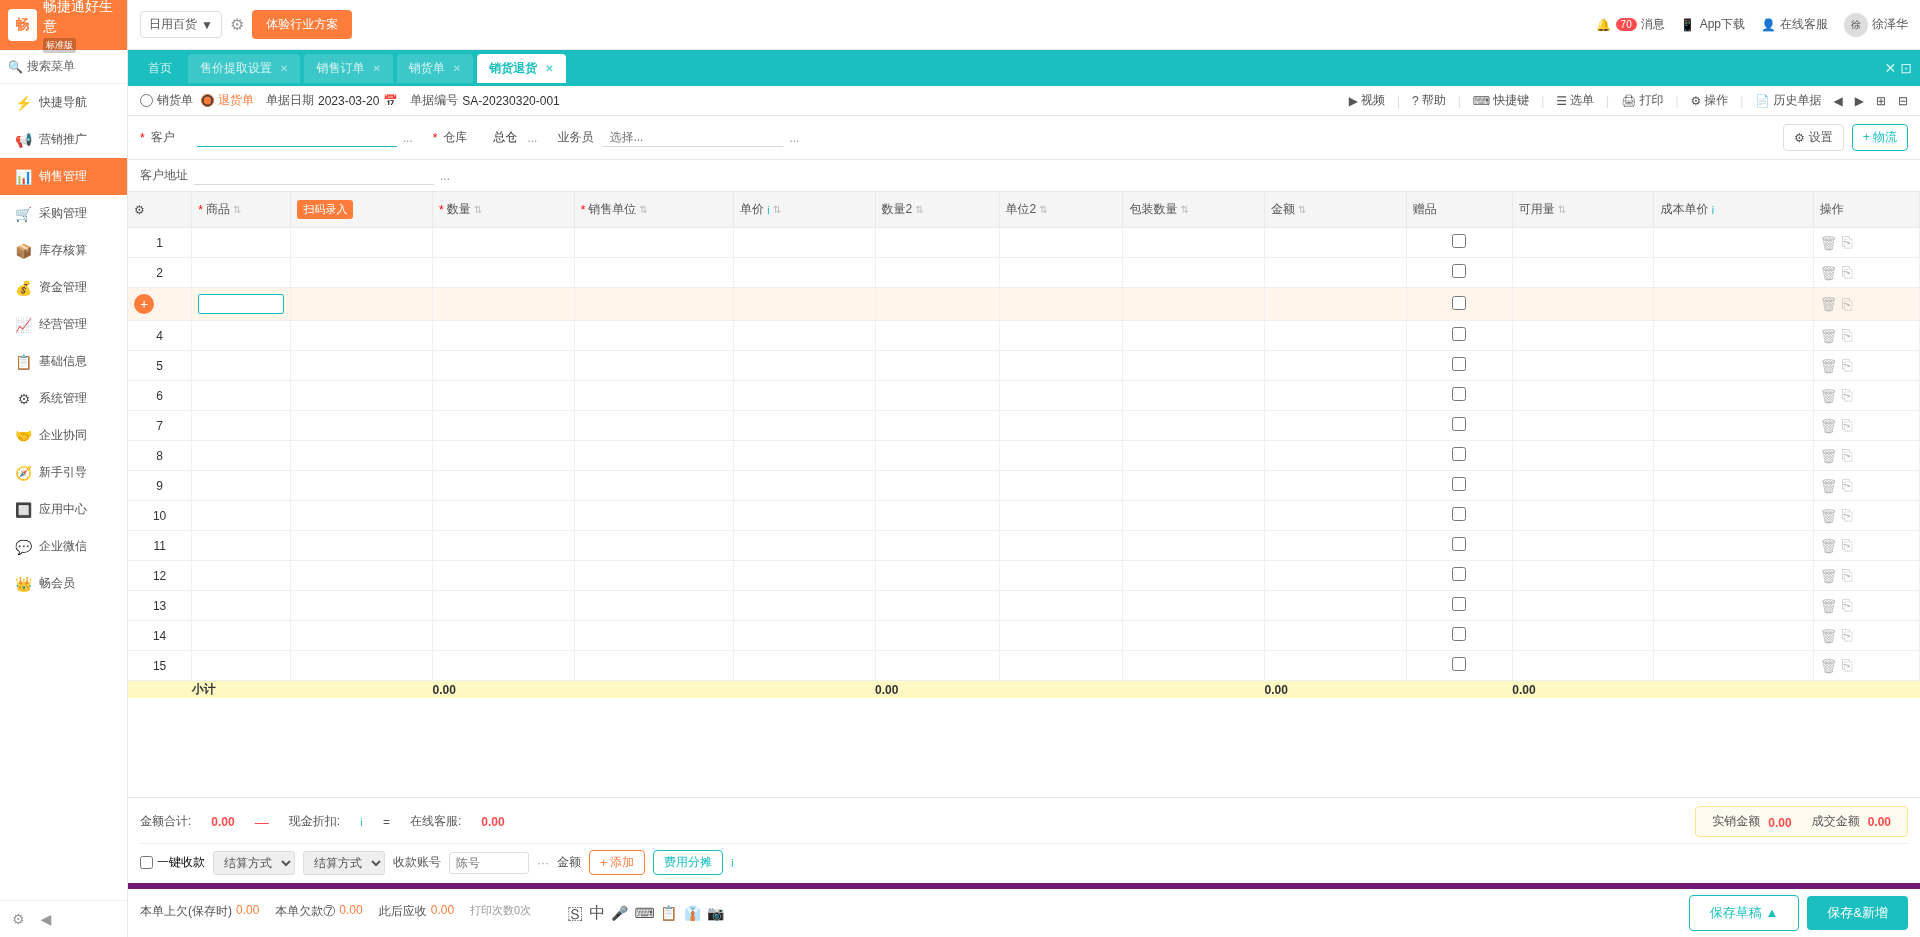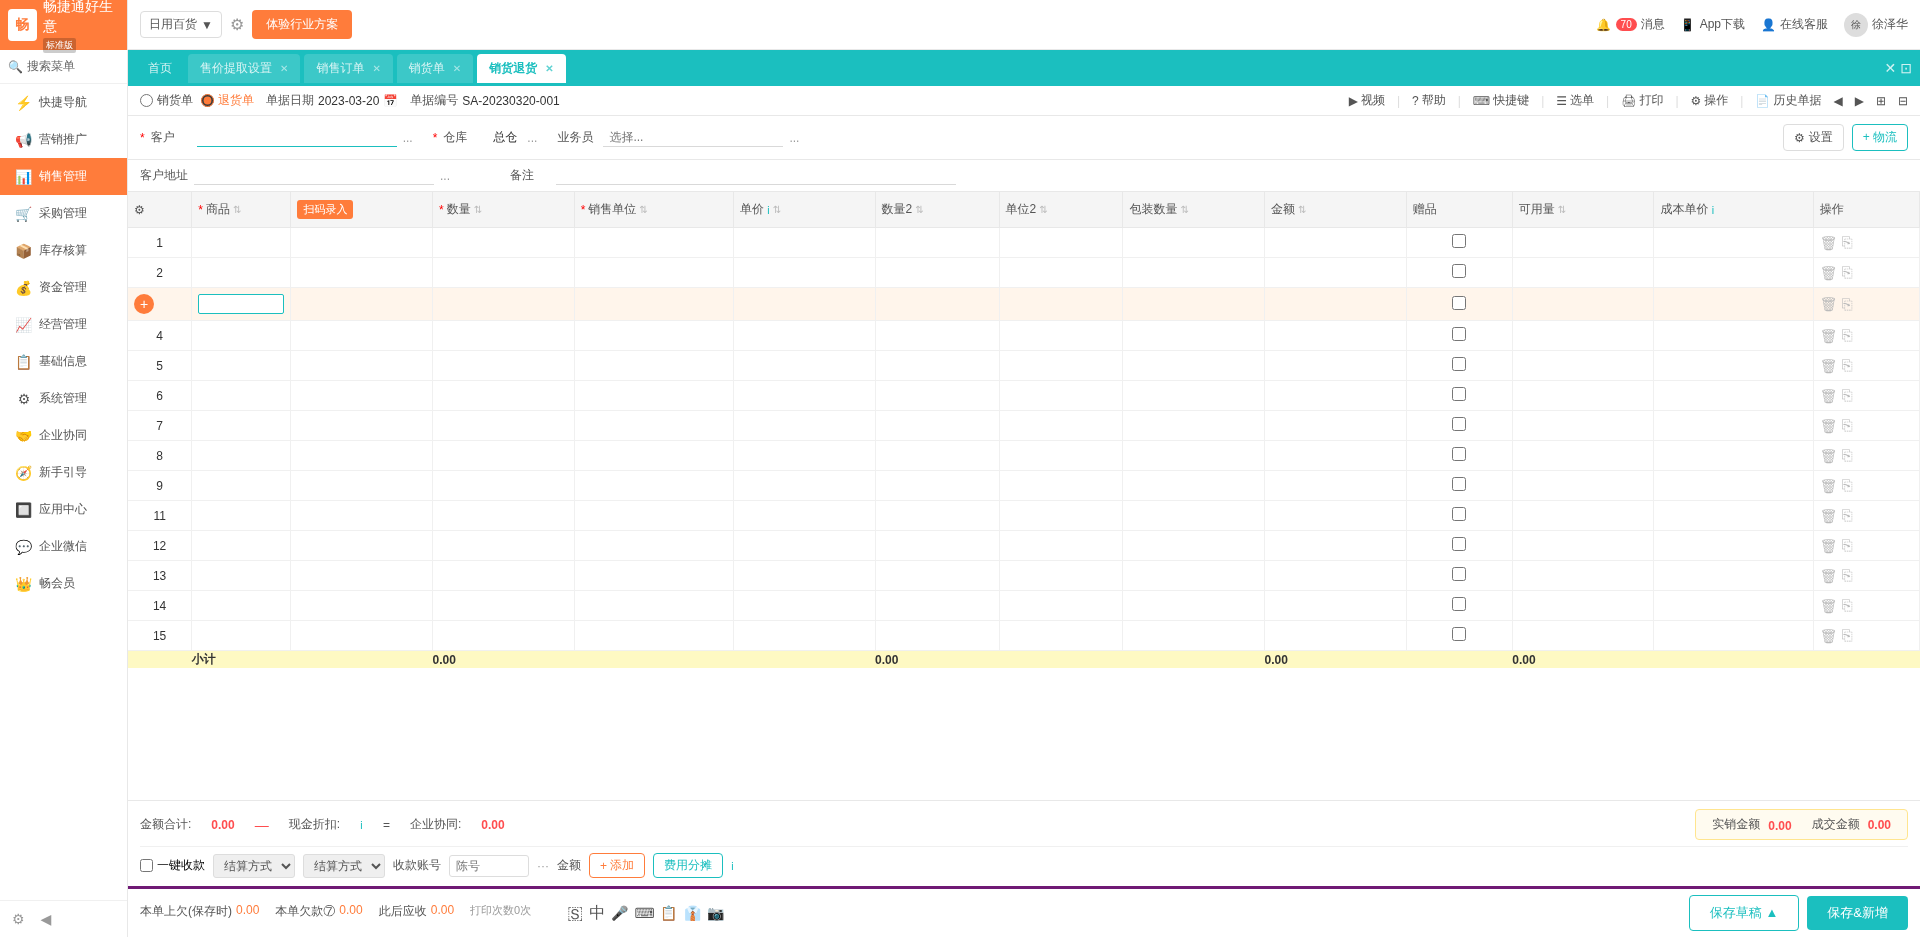--- a/index.html
+++ b/index.html
@@ -211,21 +211,21 @@
       display: flex; align-items: center; gap: 3px;
     }
     .btn-fee-split {
       background: #fff; border: 1px solid #1bbfbf; color: #1bbfbf;
       border-radius: 4px; padding: 3px 10px; font-size: 12px; cursor: pointer;
     }
 
     .footer-bottom {
       background: #fff; padding: 6px 12px;
       display: flex; align-items: center; justify-content: space-between;
-      border-top: 3px solid #701a75;
+      border-top: 6px solid #701a75;
       gap: 12px;
     }
     .footer-stats { display: flex; gap: 16px; font-size: 12px; color: #555; }
     .footer-stats span { display: flex; gap: 4px; }
     .footer-stats .val { color: #ff7c3b; }
 
     .footer-buttons { display: flex; gap: 8px; align-items: center; }
     .btn-save-draft {
       background: #fff; border: 1px solid #1bbfbf; color: #1bbfbf;
       border-radius: 4px; padding: 8px 20px; font-size: 13px; cursor: pointer;
@@ -494,24 +494,20 @@
       </button>
     </div>
   </div>
 
   <div class="form-row2">
     <div class="form-field">
       <label>客户地址</label>
       <input class="form-input" type="text" style="width: 240px;" placeholder="">
       <span class="form-dots">...</span>
     </div>
-    <div class="form-field" style="margin-left:40px;">
-      <label>备注</label>
-      <input class="form-input" type="text" style="width: 400px;">
-    </div>
   </div>
 
   <div class="table-container" style="flex:1;overflow:auto;position:relative;">
     <table class="data-table">
       <thead>
         <tr>
           <th class="col-th-gear" style="width:36px;">
             <span>⚙</span>
           </th>
           <th style="width:50px;">
@@ -758,20 +754,41 @@
             <td></td>
             <td>
               <div class="action-icons">
       <span class="action-icon">🗑</span>
       <span class="action-icon">⎘</span>
     </div>
             </td>
           </tr>
           <tr>
             <td class="row-num">9</td>
+            <td></td>
+            <td></td>
+            <td></td>
+            <td></td>
+            <td></td>
+            <td></td>
+            <td></td>
+            <td></td>
+            <td></td>
+            <td class="checkbox-cell"><input type="checkbox" class="table-checkbox" style=""></td>
+            <td></td>
+            <td></td>
+            <td>
+              <div class="action-icons">
+      <span class="action-icon">🗑</span>
+      <span class="action-icon">⎘</span>
+    </div>
+            </td>
+          </tr>
+          <tr>
+            <td class="row-num">10</td>
             <td></td>
             <td></td>
             <td></td>
             <td></td>
             <td></td>
             <td></td>
             <td></td>
             <td></td>
             <td></td>
             <td class="checkbox-cell"><input type="checkbox" class="table-checkbox" style=""></td>
@@ -921,21 +938,21 @@
   </div>
 
   <div class="footer-section">
     <div class="footer-row1">
       <span>金额合计:</span>
       <span class="footer-total-val">0.00</span>
       <span class="minus-icon">—</span>
       <span>现金折扣:</span>
       <span style="color:#1bbfbf;font-size:11px;">ℹ</span>
       <span>=</span>
-      <span>企业协同:</span>
+      <span>在线客服:</span>
       <span class="footer-total-val">0.00</span>
 
       <div style="margin-left:auto;display:flex;gap:20px;background:#fffbf0;padding:6px 16px;border:1px solid #ffe58f;border-radius:4px;">
         <div style="display:flex;gap:8px;align-items:flex-end;">
           <span style="color:#555;">实销金额</span>
           <span style="color:#ff4d4f;font-weight:bold;">0.00</span>
         </div>
         <div style="display:flex;gap:8px;align-items:center;">
           <span style="color:#555;">成交金额</span>
           <span style="color:#ff4d4f;font-weight:bold;">0.00</span>

